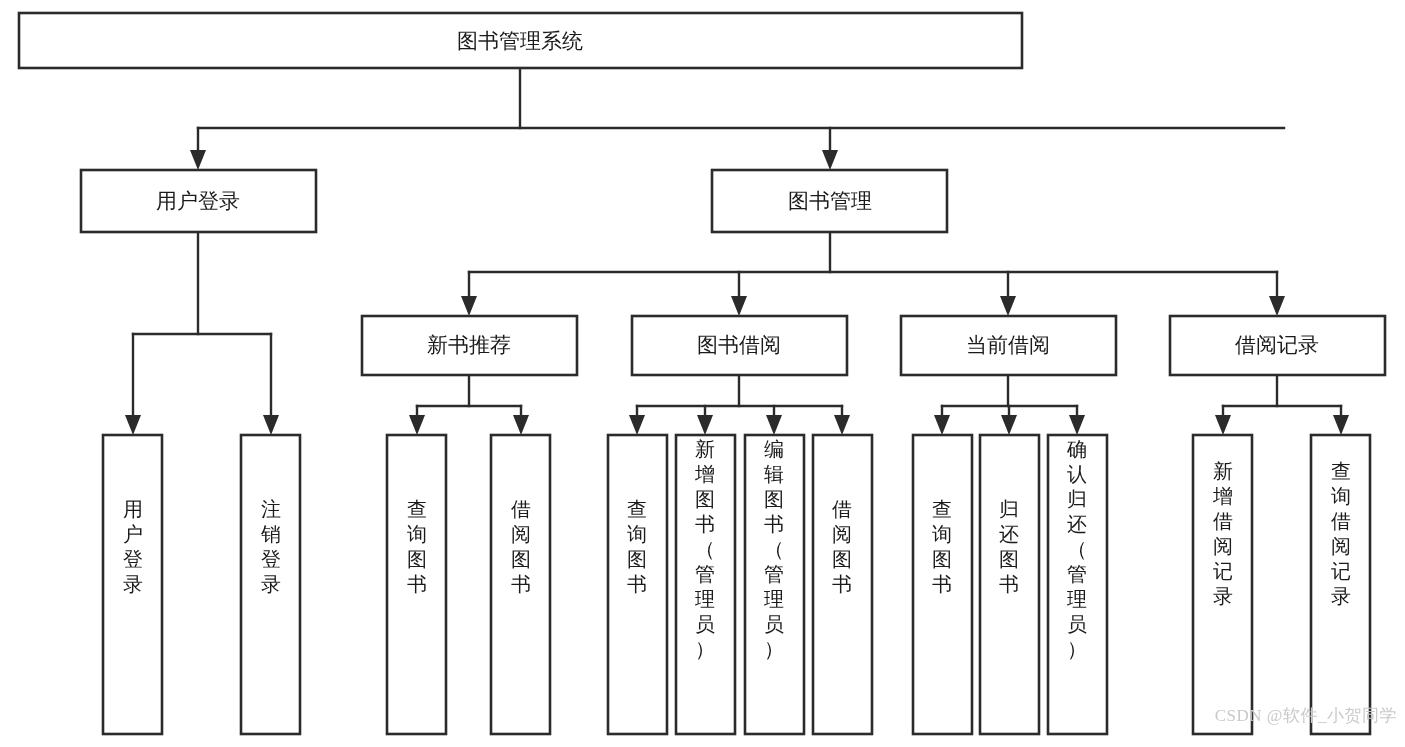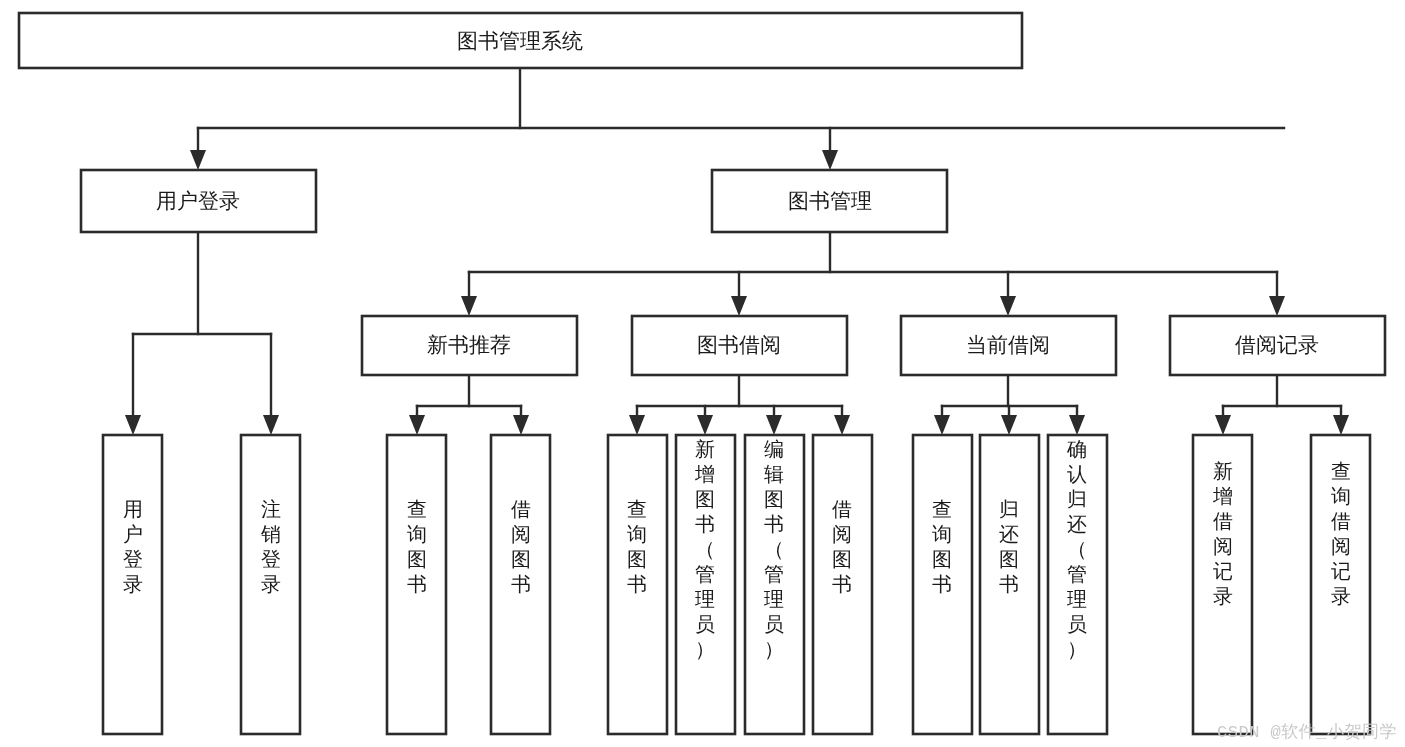--- a/index.html
+++ b/index.html
@@ -46,24 +46,24 @@
     fill: none;
     stroke-linecap: square;
   }
   .arrow-head {
     fill: #2b2b2b;
     stroke: none;
   }
   .watermark {
     position: absolute;
     right: 8px;
-    bottom: 4px;
+    bottom: 20px;
     color: #c9c9c9;
     font-size: 17px;
-    font-family: Liberation Mono, monospace;
+    font-family: Liberation Serif, serif;
     letter-spacing: 0.5px;
     white-space: nowrap;
     user-select: none;
   }
 </style>
 </head>
 <body>
 
 <svg id="diagram" viewBox="0 0 1405 747" xmlns="http://www.w3.org/2000/svg">
 

